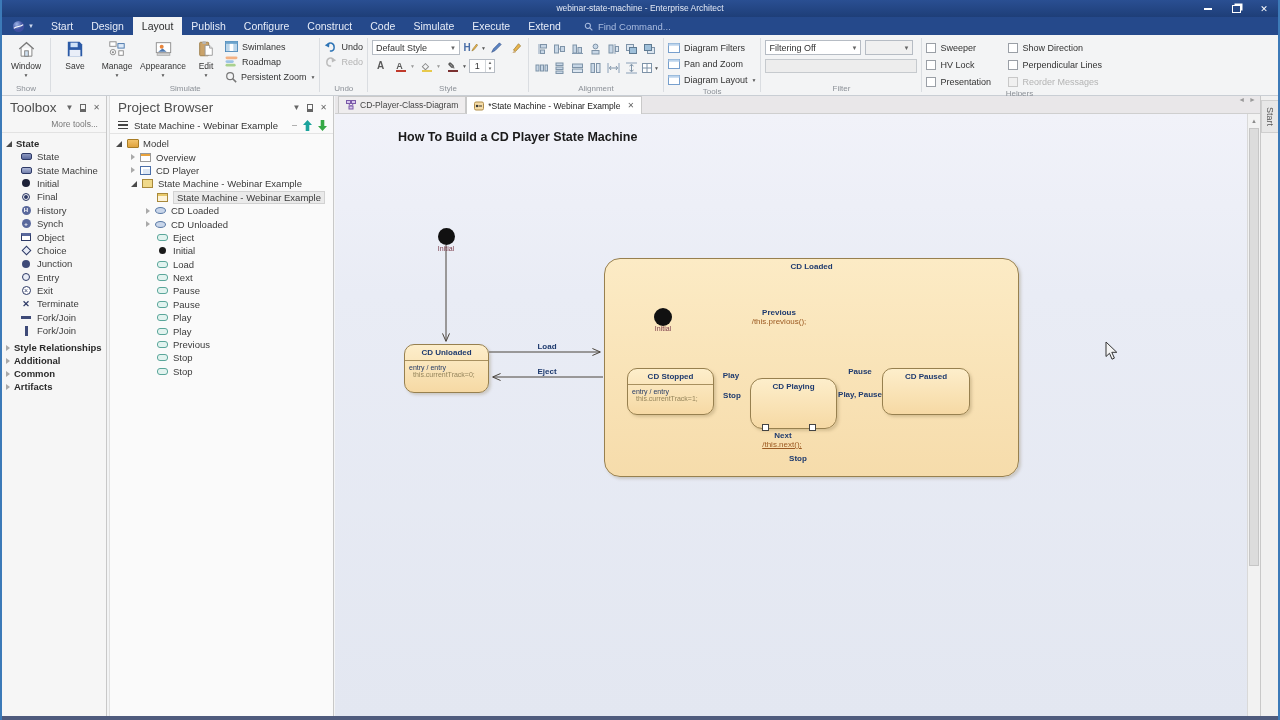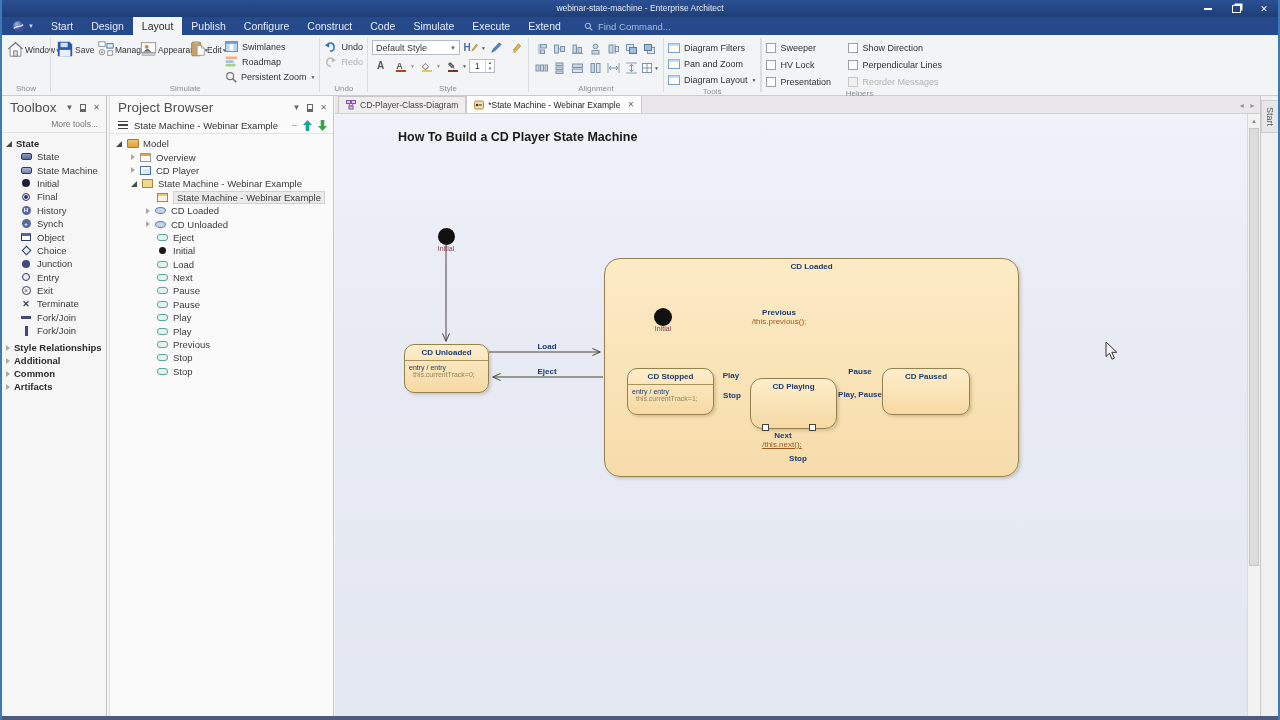--- a/index.html
+++ b/index.html
@@ -19,21 +19,21 @@
   .app-btn .caret { color:#cdd9ee; font-size:6px; }
   .mtab { display:flex; align-items:center; padding:0 9px; font-size:10.5px; color:#e6ecf8; }
   .mtab.active { background:#f3f4f5; color:#2b2b2b; }
   .find { display:flex; align-items:center; gap:5px; margin-left:14px; font-size:9.5px; color:#a9bce0; }
   
   .ribbon { height:61px; background:#f3f4f5; border-bottom:1px solid #c9ced4; display:flex; align-items:stretch; }
   .rgroup { display:flex; flex-direction:column; padding:2px 4px 0 4px; }
   .rgc { flex:1; display:flex; align-items:flex-start; gap:2px; }
   .rgl { text-align:center; font-size:8px; color:#8b9097; padding:1px 0 2px; }
   .rsep { width:1px; background:#dadde1; margin:3px 0; }
-  .bigbtn { width:40px; display:flex; flex-direction:row; align-items:center; padding-top:2px; }
+  .bigbtn { width:40px; display:flex; flex-direction:column; align-items:center; padding-top:2px; }
   .bigbtn .lbl { font-size:8.5px; color:#333; margin-top:2px; white-space:nowrap; }
   .bigbtn .caret { font-size:5px; color:#555; margin-top:1px; }
   .icon20 { width:20px; height:20px; display:flex; align-items:center; justify-content:center; }
   .smallcol { display:flex; flex-direction:column; gap:2px; padding-top:3px; }
   .smallrow { display:flex; align-items:center; gap:4px; font-size:9px; color:#333; height:13px; white-space:nowrap; }
   .smallrow.disabled { color:#b4b4b4; }
   .combo { background:#fff; border:1px solid #b6bcc4; height:15px; display:flex; align-items:center; font-size:9px; color:#333; padding:0 3px; }
   .combo .cx { flex:1; }
   .combo .ar { font-size:6px; color:#666; margin-left:3px; }
   .combo.disabled { background:#f0f0f0; color:#aaa; }
@@ -100,21 +100,21 @@
   .pi-folder { width:12px; height:9px; background:linear-gradient(#f2c36b,#dfa23c); border:1px solid #a87c24; border-radius:1px; }
   .pi-diagram { width:11px; height:9px; background:#fff; border:1px solid #999; box-shadow:inset 0 2px 0 #e8a23c; }
   .pi-classd { width:11px; height:9px; background:#dce6f4; border:1px solid #4a6ea8; box-shadow:inset 2px 2px 0 #fff; }
   .pi-pkg { width:11px; height:9px; background:#f0d98a; border:1px solid #a8883a; }
   .pi-smd { width:11px; height:9px; background:#fdf3d8; border:1px solid #a8883a; box-shadow:inset 0 2px 0 #e8c96a; }
   .pi-stateel { width:11px; height:7px; border-radius:50%; border:1.5px solid #5a7aa6; background:#c9d6ea; }
   .pi-trigger { width:11px; height:7px; border-radius:3px; border:1px solid #5aa69a; background:#e2f3ef; }
   .pi-initial { width:7px; height:7px; border-radius:50%; background:#1a1a1a; }
   
   .main { position:absolute; left:333px; right:18px; top:0; bottom:0; background:#e9ecf5; }
-  .doctabs { position:absolute; left:0; right:0; top:0; height:18px; background:#e9e7e9; border-bottom:1px solid #cfcfcf; display:flex; align-items:flex-end; padding-left:3px; }
+  .doctabs { position:absolute; left:0; right:0; top:0; height:18px; background:#e9e7e9; border-bottom:1px solid #cfcfcf; display:flex; padding-left:3px; }
   .dtab { display:flex; align-items:center; gap:4px; height:17px; padding:0 7px; font-size:8.5px; color:#444; background:#efedee; border:1px solid #c9c9c9; border-bottom:none; }
   .dtab.active { background:#fff; color:#222; height:18px; }
   .dtab .x { color:#666; font-size:8px; margin-left:3px; }
   .tabnav { margin-left:auto; display:flex; gap:4px; padding:0 4px 4px 0; color:#9a9a9a; font-size:7px; }
   .canvas { position:absolute; left:0; right:13px; top:18px; bottom:0; overflow:hidden;
             background:linear-gradient(180deg,#f1f2f9 0%, #e9ecf5 30%, #e3e7f1 100%); }
   .dg-title { position:absolute; left:25px; top:16px; font-size:12.5px; font-weight:bold; color:#1a1a1a;padding-left:38px; }
   .state { position:absolute; border:1px solid #97804f; border-radius:10px;
            background:linear-gradient(180deg,#fdeecb,#f6d9a4); box-shadow:2px 2px 3px rgba(120,100,60,0.25); }
   .state .sname { text-align:center; font-size:8px; font-weight:bold; color:#1e3a6e; padding-top:3px; }
@@ -487,20 +487,36 @@
               <rect x="0.5" y="0.5" width="12" height="2.5" fill="#bcd4ec"></rect>
             </svg>
           <span>Diagram Layout</span>
           <span style="font-size:5px;color:#555">▼</span>
         </div>
       </div>
       <div class="rgl">Tools</div>
     </div>
     <div class="rsep"></div>
 
+    <div class="rgroup">
+      <div class="filtercol" style="flex:1">
+        <div style="display:flex;gap:4px">
+          <div class="combo" style="width:96px">
+            <span class="cx">Filtering Off</span>
+            <span class="ar">▼</span>
+          </div>
+          <div class="combo disabled" style="width:48px">
+            <span class="cx"></span>
+              <span class="ar">▼</span>
+          </div>
+        </div>
+        <div class="finput"></div>
+      </div>
+      <div class="rgl">Filter</div>
+    </div>
     <div class="rsep"></div>
 
     <div class="rgroup">
       <div class="helpers" style="flex:1">
         <div class="smallrow">
             <span class="cb"></span>
             <span>Sweeper</span>
           </div>
         <div class="smallrow">
             <span class="cb"></span>

